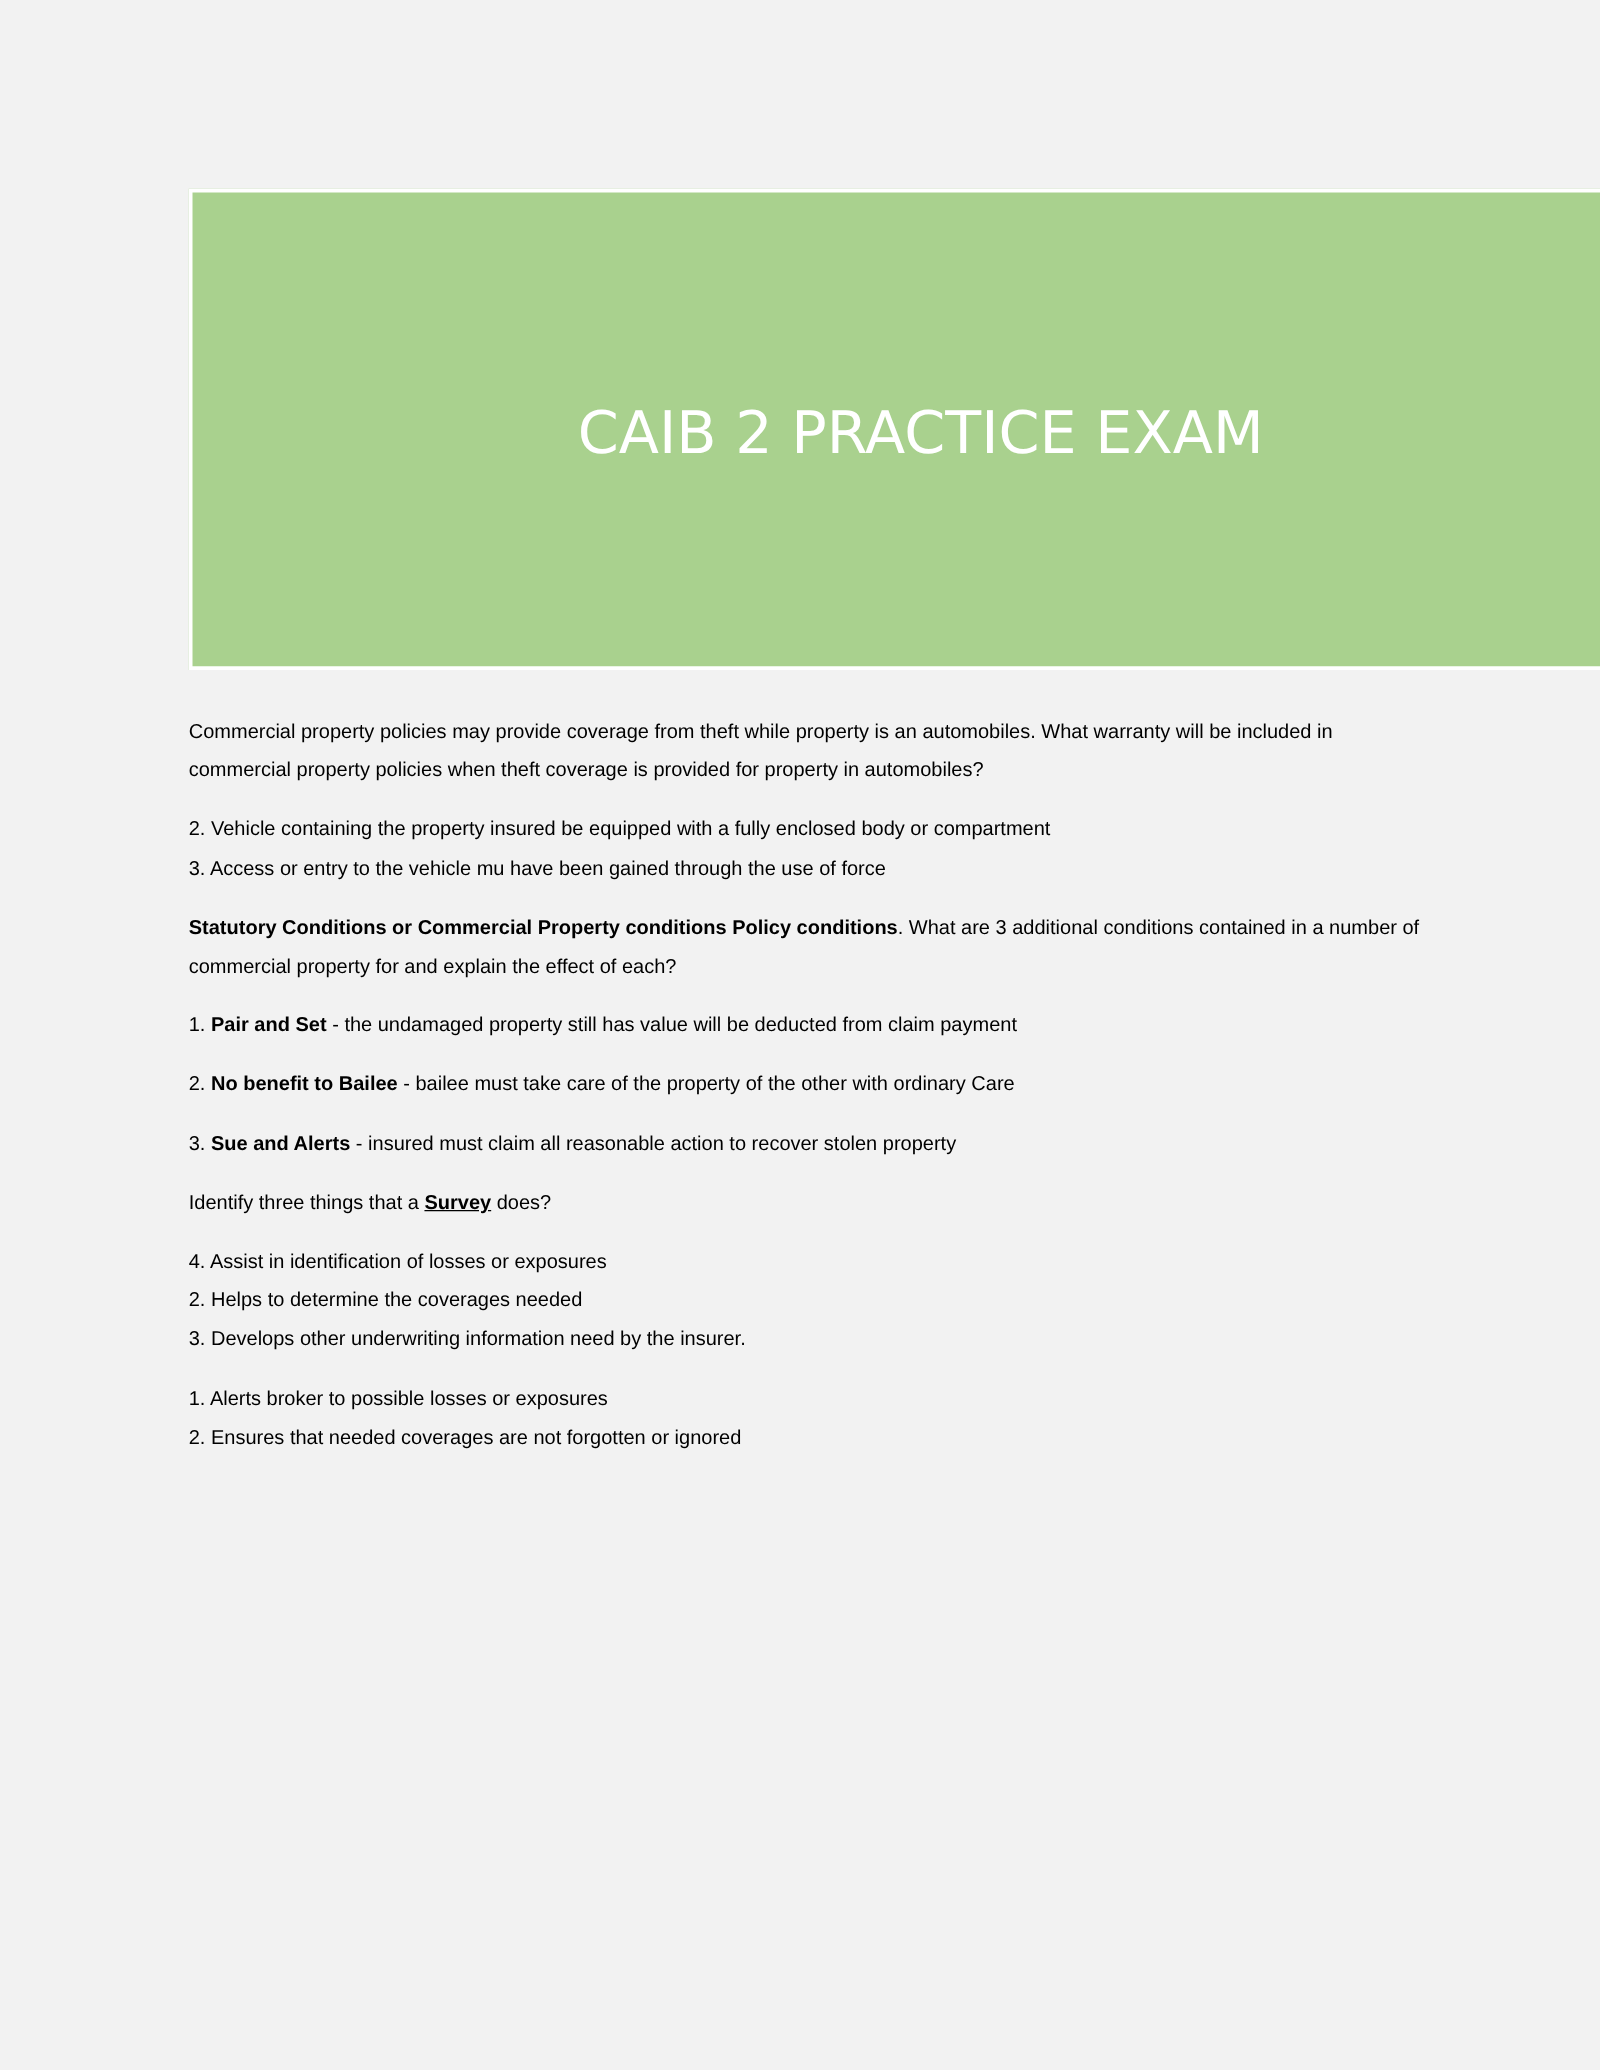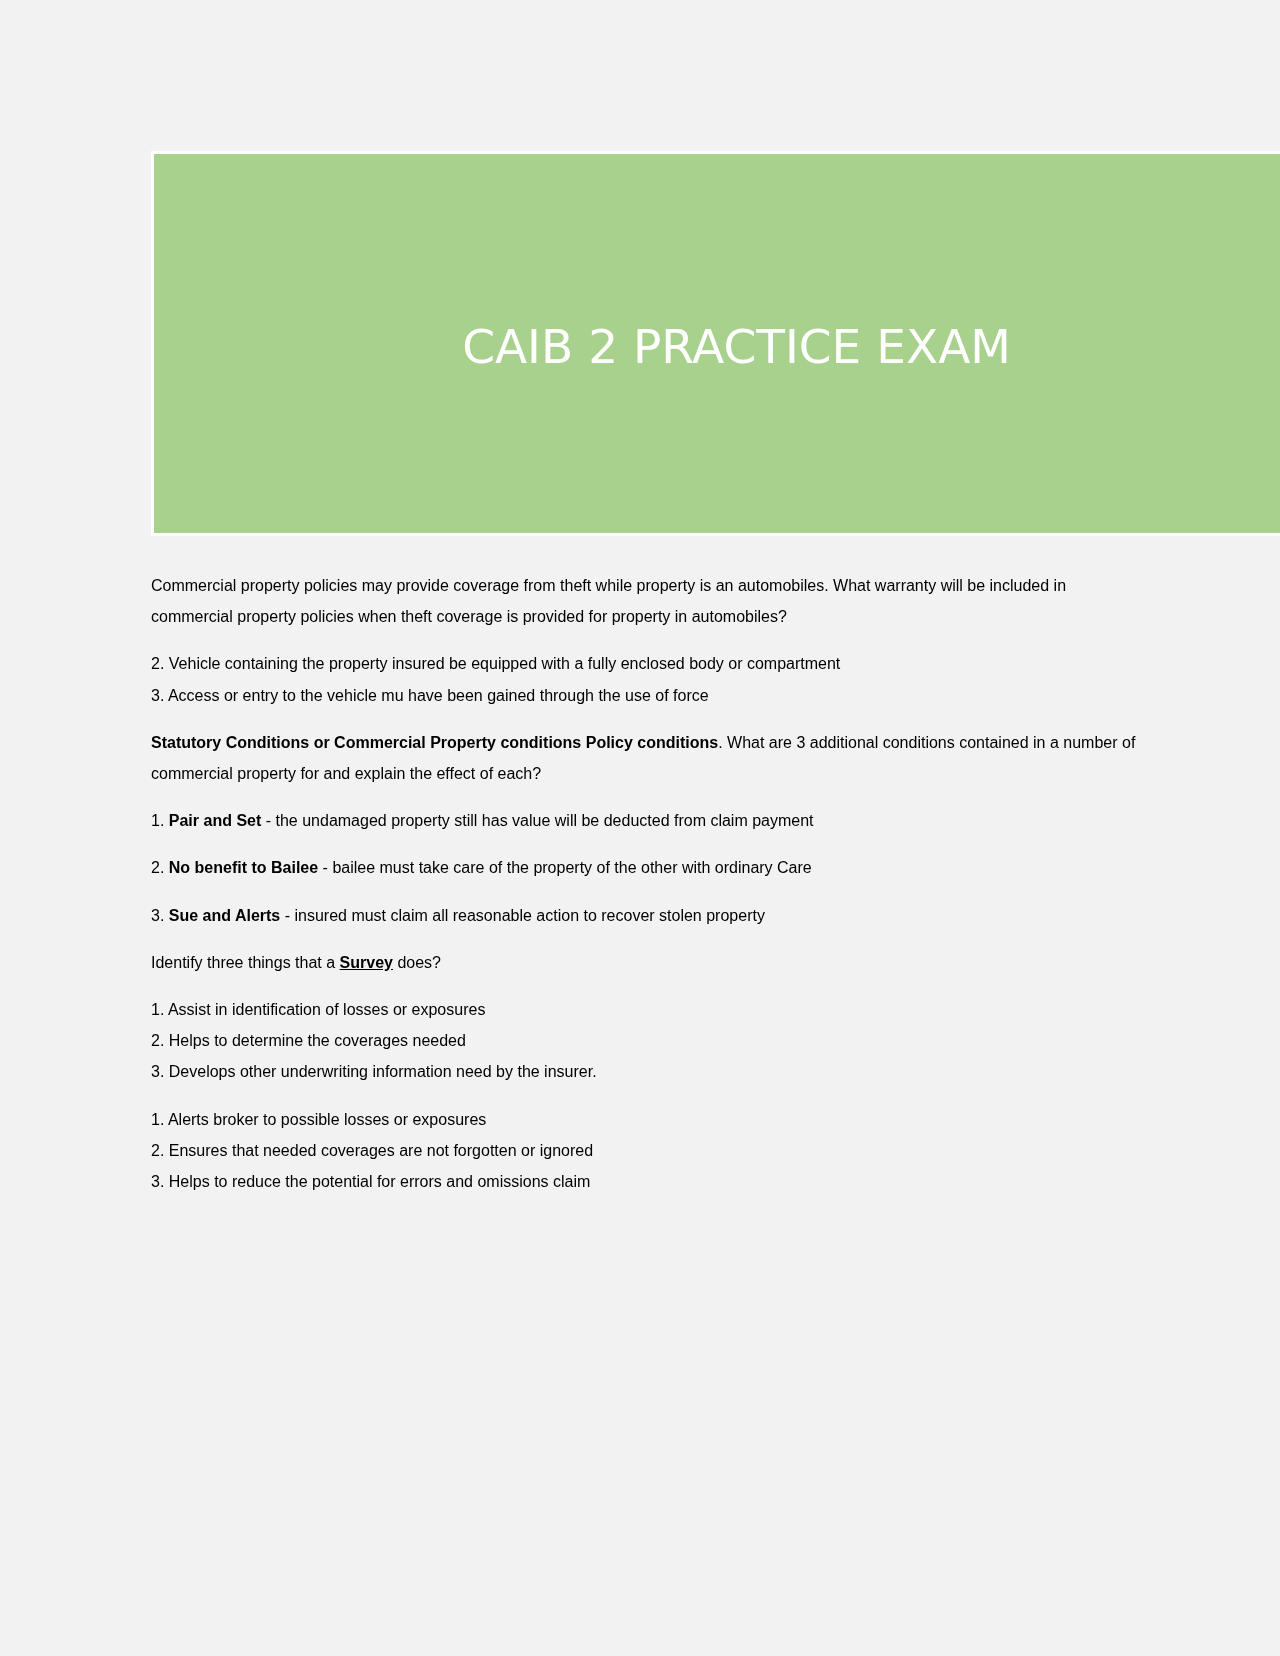--- a/index.html
+++ b/index.html
@@ -78,24 +78,23 @@
   </div>
 
   <p><b>Statutory Conditions or Commercial Property conditions Policy conditions</b><span>. What are 3 additional conditions contained in a number of commercial property for and explain the effect of each?</span></p>
 
   <p><span>1. </span><b>Pair and Set</b><span> - the undamaged property still has value will be deducted from claim payment</span></p>
   <p><span>2. </span><b>No benefit to Bailee</b><span> - bailee must take care of the property of the other with ordinary Care</span></p>
   <p><span>3. </span><b>Sue and Alerts</b><span> - insured must claim all reasonable action to recover stolen property</span></p>
 
   <p><span>Identify three things that a </span><span class="u">Survey</span><span> does?</span></p>
   <div class="list">
-    <div>1. Assist in identification of losses or exposures</div>
+    <div>4. Assist in identification of losses or exposures</div>
     <div>2. Helps to determine the coverages needed</div>
     <div>3. Develops other underwriting information need by the insurer.</div>
   </div>
 
   <div class="list">
     <div>1. Alerts broker to possible losses or exposures</div>
     <div>2. Ensures that needed coverages are not forgotten or ignored</div>
-    <div>3. Helps to reduce the potential for errors and omissions claim</div>
   </div>
 
 </div>
 
 </body></html>

